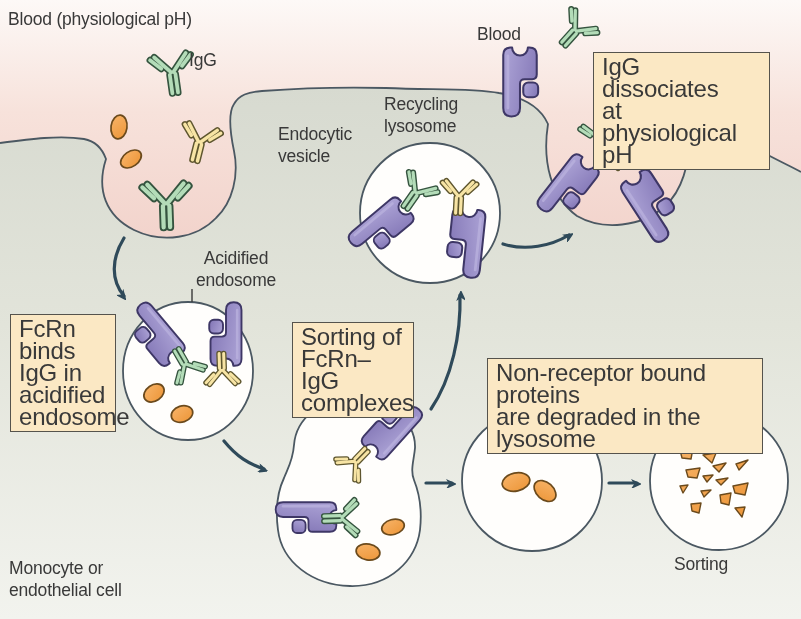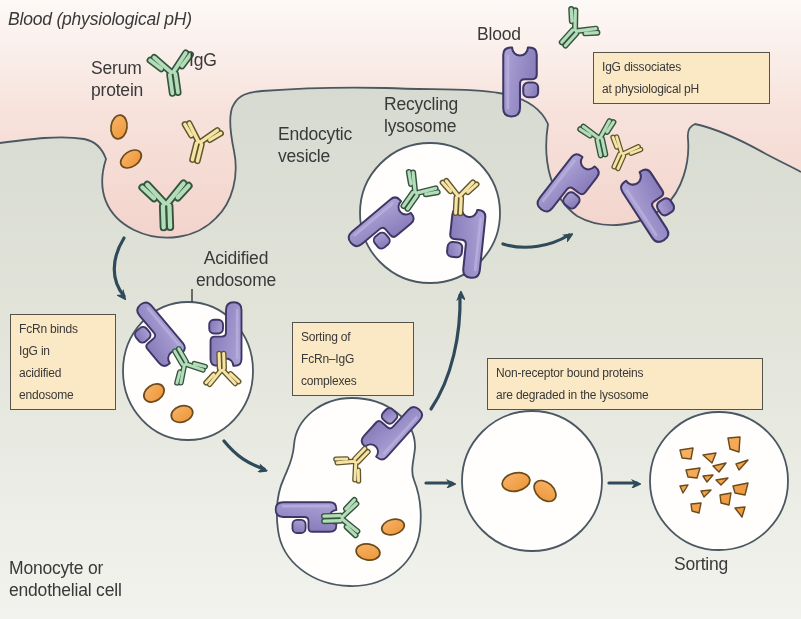--- a/index.html
+++ b/index.html
@@ -9,21 +9,21 @@
     background:#fff;
   }
   .stage svg{position:absolute;left:0;top:0;}
   .lbl{
     position:absolute;color:var(--text);font-size:17.5px;line-height:22px;
     white-space:pre-line;letter-spacing:-0.2px;
   }
   .box{
     position:absolute;box-sizing:border-box;color:var(--text);
     background:var(--box-fill);border:1px solid var(--box-border);
-    font-size:12px;line-height:22px;padding:3px 8px;white-space:pre-line;
+    font-size:24px;line-height:22px;padding:3px 8px;white-space:pre-line;
     letter-spacing:-0.2px;
   }
   .centered{text-align:center;}
   
   .cell-fill{fill:url(#cellGrad);stroke:none;}
   .membrane{fill:none;stroke:var(--membrane);stroke-width:1.8;}
   .endo{fill:var(--endosome-fill);stroke:var(--membrane);stroke-width:1.8;}
   .arrow{fill:none;stroke:var(--arrow);stroke-width:3.2;stroke-linecap:round;}
   .leader{stroke:var(--text);stroke-width:1.4;}
   .ov{fill:url(#gradO);stroke:var(--protein-orange-dark);stroke-width:1.7;}
@@ -171,23 +171,21 @@
     <use href="#igg-proto" class="igY" transform="translate(459,194) rotate(3) scale(0.92)"></use>
     <use href="#igg-proto" class="igG" transform="translate(186,366) rotate(150) scale(0.88)"></use>
     <use href="#igg-proto" class="igY" transform="translate(222,372) rotate(178) scale(0.88)"></use>
     <use href="#igg-proto" class="igY" transform="translate(354,463) rotate(224) scale(0.85)"></use>
     <use href="#igg-proto" class="igG" transform="translate(344,518) rotate(88) scale(0.95)"></use>
     <use href="#igg-proto" class="igG" transform="translate(599,136) rotate(-12) scale(0.92)"></use>
     <use href="#igg-proto" class="igY" transform="translate(623,152) rotate(24) scale(0.82)"></use>
   </g>
 </svg>
 
-<div class="lbl" style="left:8px;top:8px;font-style:italic;">Blood (physiological pH)</div>
-<div class="lbl" style="left:91px;top:57px;">Serum
-protein</div>
+<div class="lbl" style="left:8px;top:8px;">Blood (physiological pH)</div>
 <div class="lbl" style="left:189px;top:49px;">IgG</div>
 <div class="lbl" style="left:246px;top:123px;margin-left:32px;">Endocytic
 vesicle</div>
 <div class="lbl" style="left:384px;top:93px;">Recycling
 lysosome</div>
 <div class="lbl" style="left:477px;top:23px;">Blood</div>
 <div class="lbl centered" style="left:184px;top:247px;width:104px;">Acidified
 endosome</div>
 <div class="lbl" style="left:674px;top:553px;">Sorting</div>
 <div class="lbl" style="left:9px;top:557px;">Monocyte or

